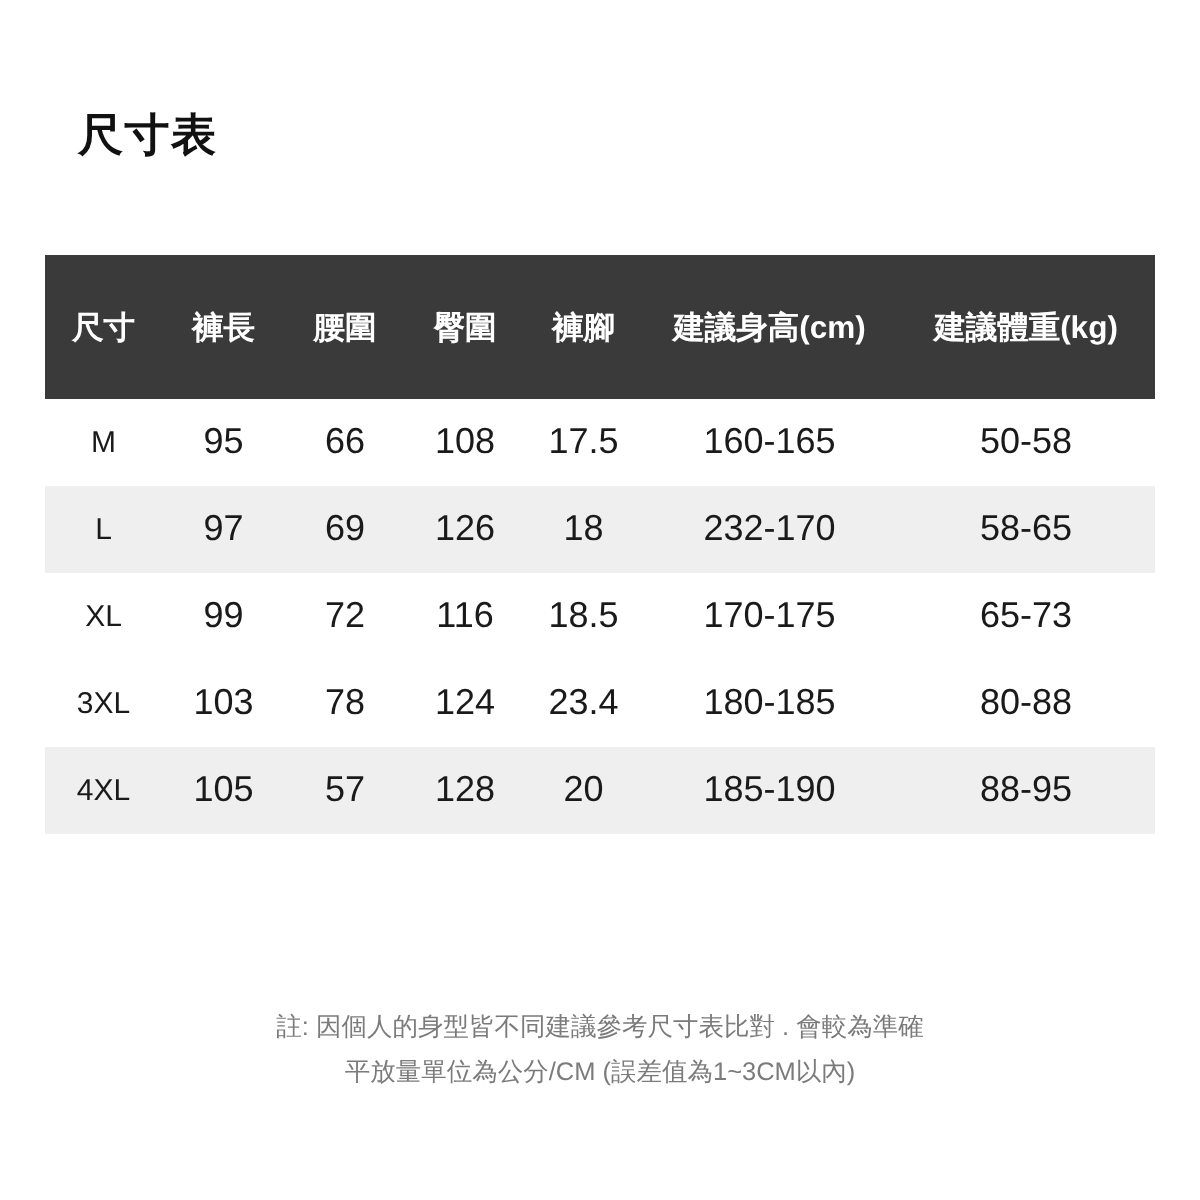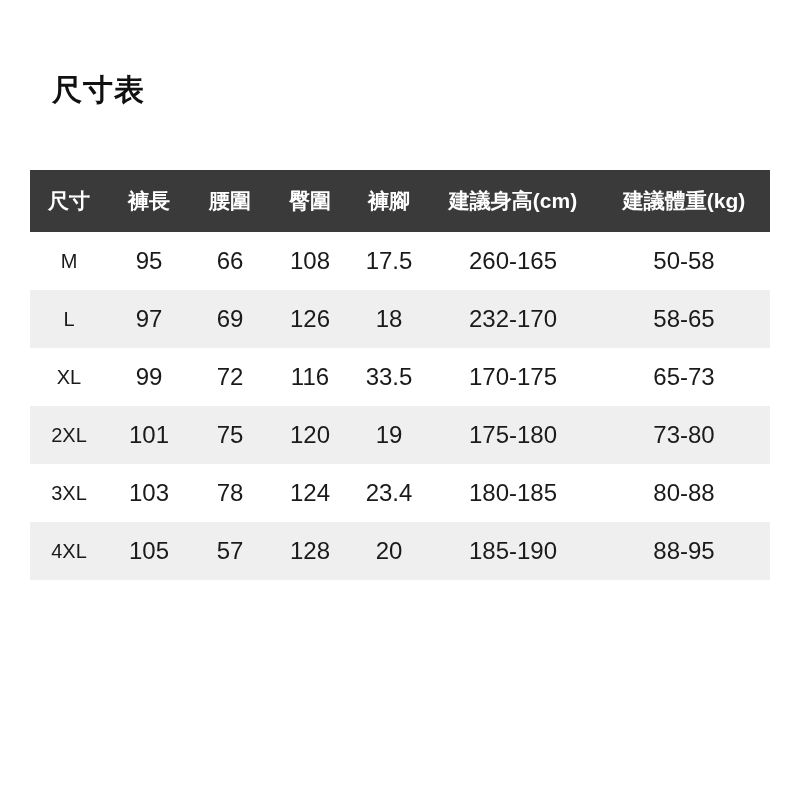--- a/index.html
+++ b/index.html
@@ -42,21 +42,21 @@
     table-layout: fixed;
   }
   table.size-table thead th {
     background: #3a3a3a;
     color: #ffffff;
     font-size: 21px;
     font-weight: bold;
     height: 62px;
     vertical-align: middle;
     text-align: center;
-    padding: 0;
+    padding: 17px;
   }
   table.size-table tbody td {
     height: 58px;
     font-size: 24px;
     text-align: center;
     vertical-align: middle;
     color: #1a1a1a;
     padding: 0;
   }
   table.size-table tbody tr.alt td {
@@ -116,49 +116,40 @@
           <th>建議體重(kg)</th>
         </tr>
       </thead>
       <tbody>
         <tr class="">
           <td>M</td>
           <td>95</td>
           <td>66</td>
           <td>108</td>
           <td>17.5</td>
-          <td>260-165</td>
+          <td>160-165</td>
           <td>50-58</td>
         </tr>
         <tr class="alt">
           <td>L</td>
           <td>97</td>
           <td>69</td>
           <td>126</td>
           <td>18</td>
           <td>232-170</td>
           <td>58-65</td>
         </tr>
         <tr class="">
           <td>XL</td>
           <td>99</td>
           <td>72</td>
           <td>116</td>
-          <td>33.5</td>
+          <td>18.5</td>
           <td>170-175</td>
           <td>65-73</td>
-        </tr>
-        <tr class="alt">
-          <td>2XL</td>
-          <td>101</td>
-          <td>75</td>
-          <td>120</td>
-          <td>19</td>
-          <td>175-180</td>
-          <td>73-80</td>
         </tr>
         <tr class="">
           <td>3XL</td>
           <td>103</td>
           <td>78</td>
           <td>124</td>
           <td>23.4</td>
           <td>180-185</td>
           <td>80-88</td>
         </tr>
@@ -168,14 +159,18 @@
           <td>57</td>
           <td>128</td>
           <td>20</td>
           <td>185-190</td>
           <td>88-95</td>
         </tr>
       </tbody>
     </table>
   </div>
 
+  <div class="notes">
+    <div class="note-line">註: 因個人的身型皆不同建議參考尺寸表比對 . 會較為準確</div>
+    <div class="note-line">平放量單位為公分/CM (誤差值為1~3CM以內)</div>
+  </div>
 
 </div>
 
 </body></html>

